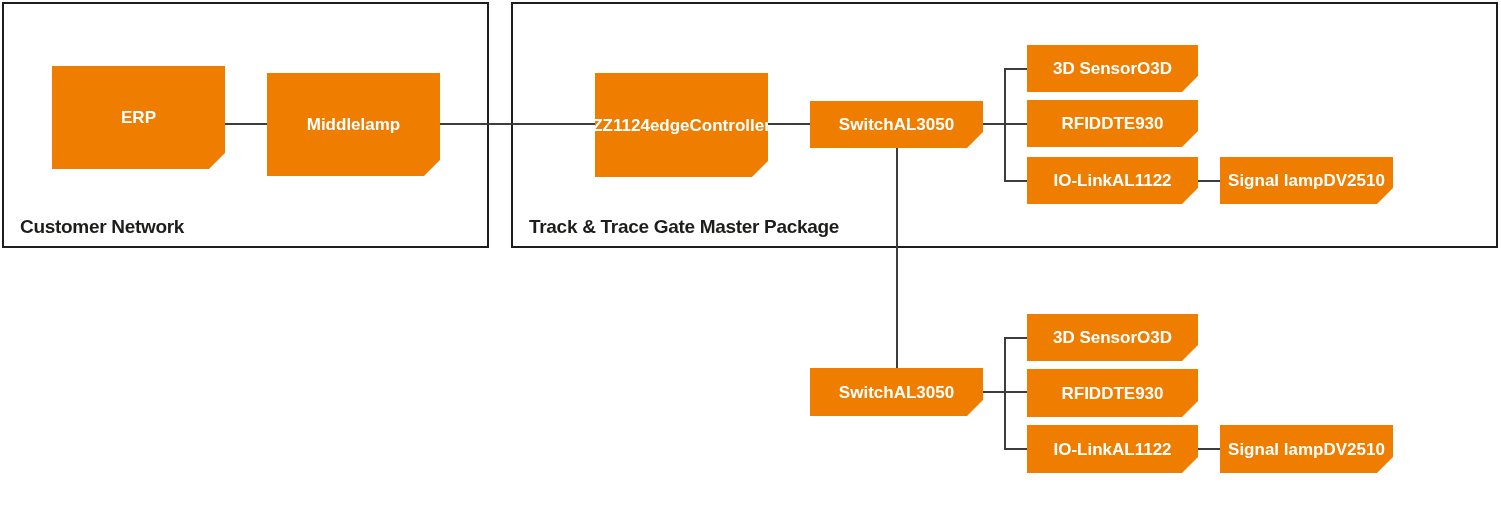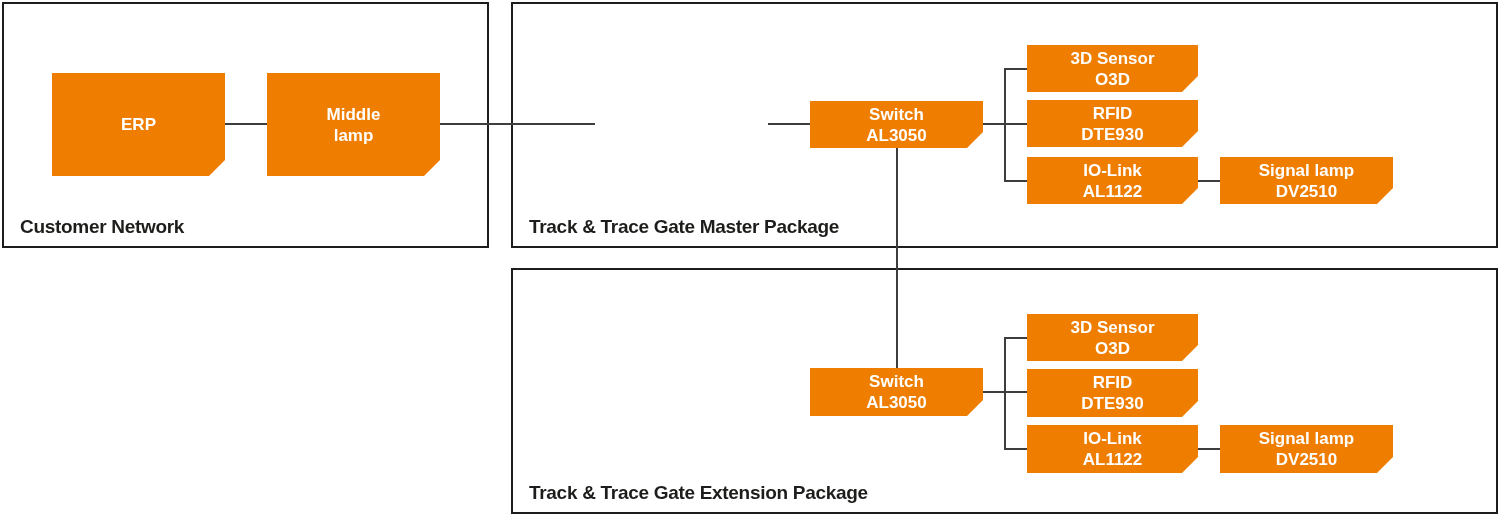--- a/index.html
+++ b/index.html
@@ -16,72 +16,73 @@
 
   .group{position:absolute;border:2px solid var(--border);background:transparent;}
   .group-label{
     position:absolute;left:16px;bottom:8px;
     font-size:19px;font-weight:700;color:var(--label);
     letter-spacing:-0.3px;white-space:nowrap;
   }
 
   .node{
     position:absolute;background:var(--box);color:var(--box-text);
-    display:flex;flex-direction:column;align-items:center;justify-content:center;
+    display:flex;flex-direction:row;align-items:center;justify-content:center;
     font-size:17px;font-weight:700;line-height:21px;text-align:center;
     clip-path:polygon(0 0,100% 0,100% calc(100% - 16px),calc(100% - 16px) 100%,0 100%);
   }
 
   .h-line{position:absolute;height:2px;background:var(--line);}
   .v-line{position:absolute;width:2px;background:var(--line);}
 </style>
 </head>
 <body>
 
 <div id="canvas">
 
   <div class="group" style="left:2px;top:2px;width:487px;height:246px;">
     <div class="group-label">Customer Network</div>
   </div>
 
   <div class="group" style="left:511px;top:2px;width:987px;height:246px;">
     <div class="group-label">Track &amp; Trace Gate Master Package</div>
   </div>
 
-  <div class="group" style="left:511px;top:268px;width:987px;height:246px;">
-    <div class="group-label">Track &amp; Trace Gate Extension Package</div>
-  </div>
 
   <div class="h-line" style="left:225px;top:123px;width:42px;"></div>
   <div class="h-line" style="left:440px;top:123px;width:155px;"></div>
   <div class="h-line" style="left:768px;top:123px;width:42px;"></div>
 
   <div class="h-line" style="left:983px;top:123px;width:44px;"></div>
   <div class="v-line" style="left:1004px;top:68px;height:114px;"></div>
   <div class="h-line" style="left:1004px;top:68px;width:23px;"></div>
   <div class="h-line" style="left:1004px;top:180px;width:23px;"></div>
   <div class="h-line" style="left:1198px;top:180px;width:22px;"></div>
 
   <div class="v-line" style="left:896px;top:148px;height:220px;"></div>
 
   <div class="h-line" style="left:983px;top:391px;width:44px;"></div>
   <div class="v-line" style="left:1004px;top:337px;height:113px;"></div>
   <div class="h-line" style="left:1004px;top:337px;width:23px;"></div>
   <div class="h-line" style="left:1004px;top:448px;width:23px;"></div>
   <div class="h-line" style="left:1198px;top:448px;width:22px;"></div>
 
-  <div class="node" style="left:52px;top:73px;width:173px;height:103px;">
+  <div class="node" style="left:52px;top:66px;width:173px;height:103px;">
     <span>ERP</span>
     <span></span>
   </div>
   <div class="node" style="left:267px;top:73px;width:173px;height:103px;">
     <span>Middle</span>
     <span>lamp</span>
   </div>
 
+  <div class="node" style="left:595px;top:73px;width:173px;height:104px;">
+    <span>ZZ1124</span>
+    <span>edgeController</span>
+  </div>
   <div class="node" style="left:810px;top:101px;width:173px;height:47px;">
     <span>Switch</span>
     <span>AL3050</span>
   </div>
   <div class="node" style="left:1027px;top:45px;width:171px;height:47px;">
     <span>3D Sensor</span>
     <span>O3D</span>
   </div>
   <div class="node" style="left:1027px;top:100px;width:171px;height:47px;">
     <span>RFID</span>

